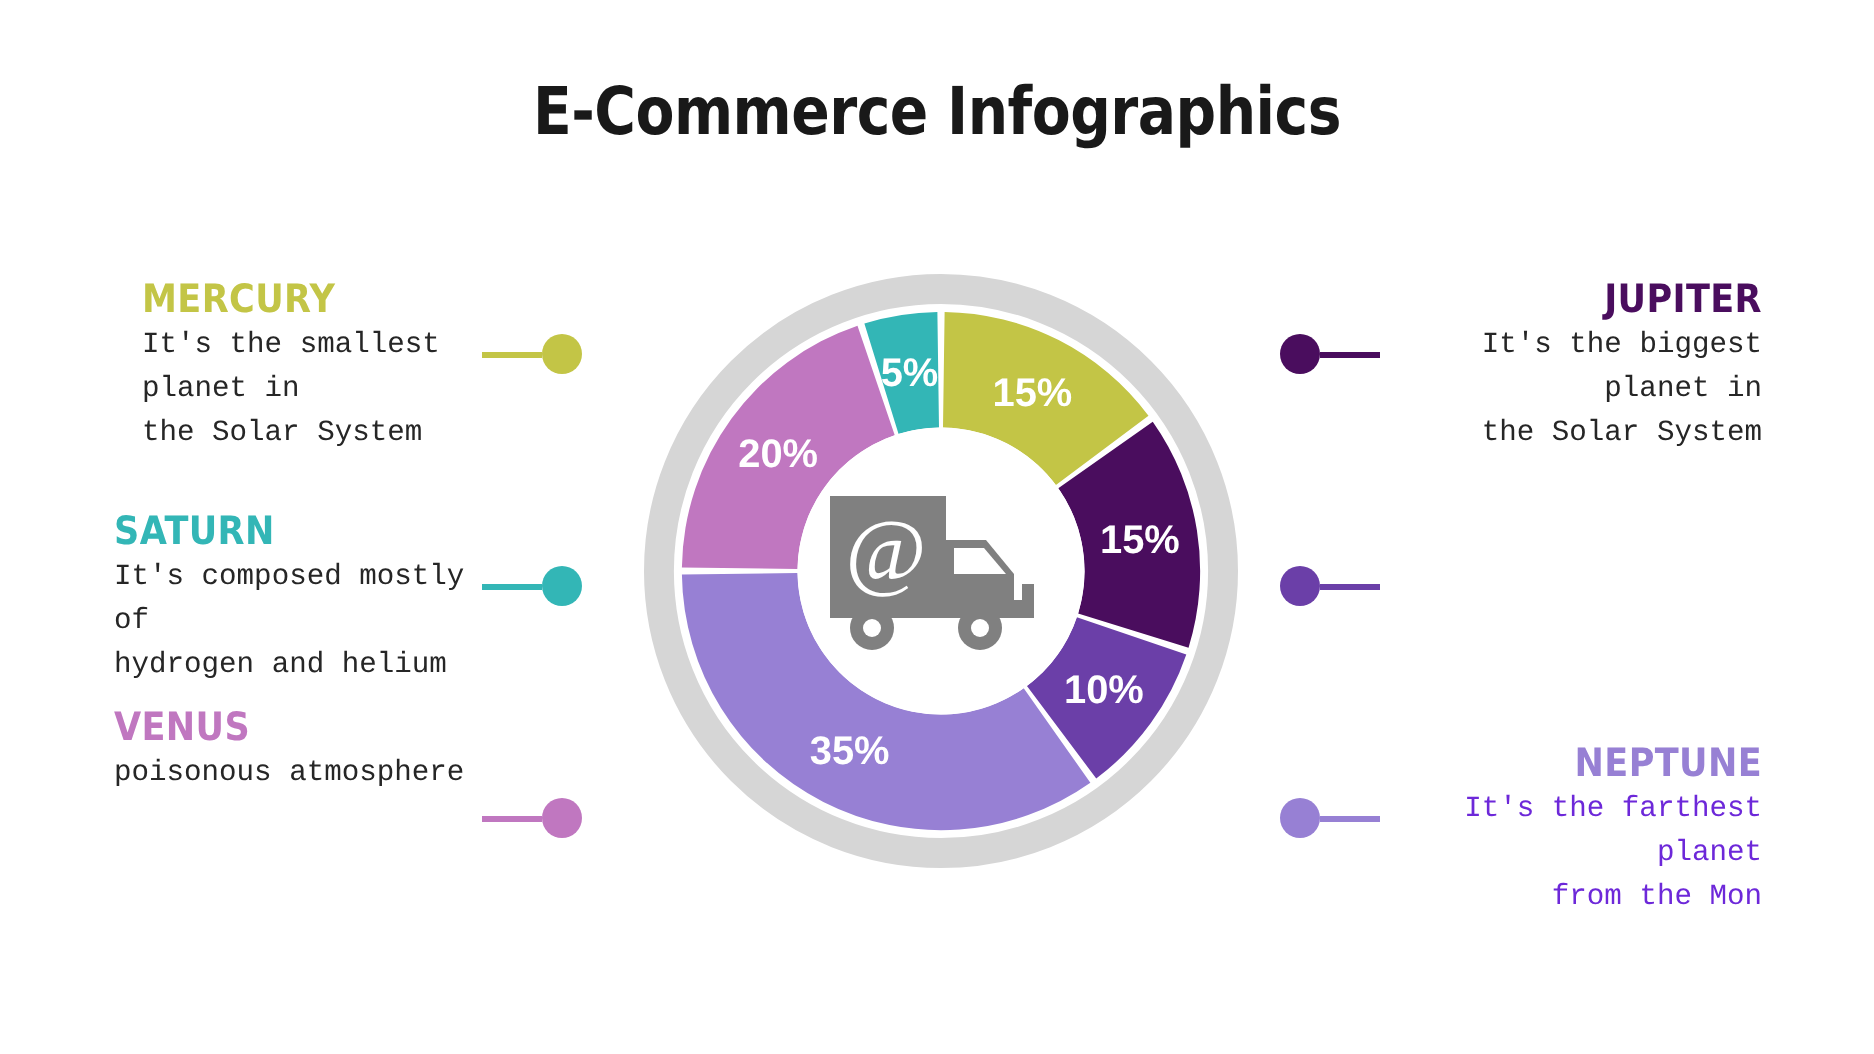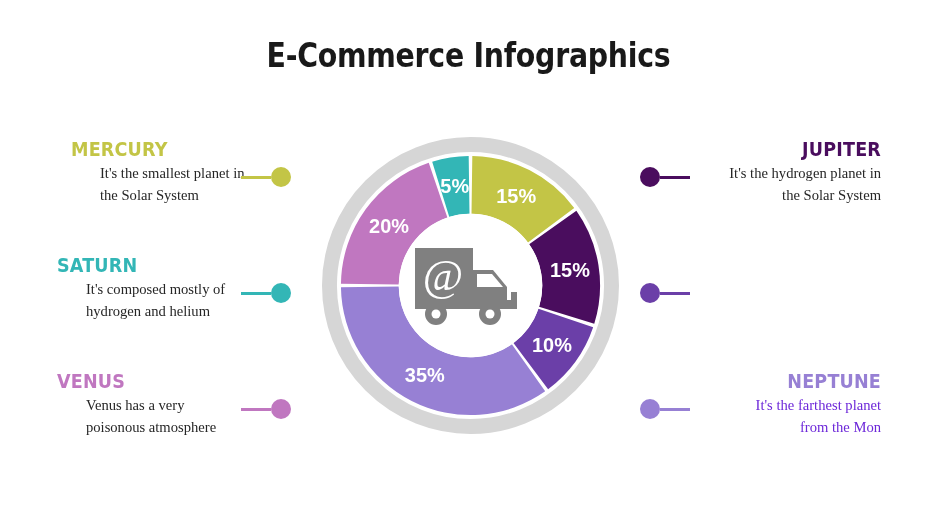--- a/index.html
+++ b/index.html
@@ -30,25 +30,24 @@
   .legend-head{
     font-family:"DejaVu Sans", sans-serif;
     font-weight:bold;
     font-size:19.5px;
     letter-spacing:0.2px;
     line-height:24px;
     transform:scaleX(0.9);
     white-space:nowrap;
   }
   .legend-body{
-    font-family:Liberation Serif, serif;
+    font-family:Liberation Mono, monospace;
     font-size:14.6px;
     line-height:22px;
     color:#262626;
-    margin-left:29px;
   }
 
   .left .legend-head, .left .legend-body{ text-align:left; transform-origin:left top; }
   .right .legend-head, .right .legend-body{ text-align:right; transform-origin:right top; }
 
   
   .conn{ position:absolute; height:20px; display:flex; align-items:center; }
   .conn .line{ height:3px; flex:0 0 auto; }
   .conn .dot{ width:20px; height:20px; border-radius:50%; flex:0 0 auto; }
   .conn.left-conn .line{ width:30px; }
@@ -86,36 +85,35 @@
     <div class="legend-body" style="color: rgb(38, 38, 38);">
       <div>It's composed mostly of</div>
       <div>hydrogen and helium</div>
     </div>
   </div>
   <div class="conn left-conn" style="left:241px; top:283px;">
     <div class="line" style="background: rgb(51, 182, 182);"></div>
     <div class="dot" style="background: rgb(51, 182, 182);"></div>
   </div>
 
-  <div class="legend-item left" style="left:57px; top:370px; width:200px;">
+  <div class="legend-item left" style="left:57px; top:352px; width:200px;">
     <div class="legend-head" style="color: rgb(192, 119, 192);">VENUS</div>
     <div class="legend-body" style="color: rgb(38, 38, 38);">
-      <div>Venus has a very</div>
       <div>poisonous atmosphere</div>
     </div>
   </div>
   <div class="conn left-conn" style="left:241px; top:399px;">
     <div class="line" style="background: rgb(192, 119, 192);"></div>
     <div class="dot" style="background: rgb(192, 119, 192);"></div>
   </div>
 
   <div class="legend-item right" style="left:680px; top:138px; width:201px;">
     <div class="legend-head" style="color: rgb(74, 13, 94);">JUPITER</div>
     <div class="legend-body" style="color: rgb(38, 38, 38);">
-      <div>It's the hydrogen planet in</div>
+      <div>It's the biggest planet in</div>
       <div>the Solar System</div>
     </div>
   </div>
   <div class="conn right-conn" style="left:640px; top:167px;">
     <div class="dot" style="background: rgb(74, 13, 94);"></div>
     <div class="line" style="background: rgb(74, 13, 94);"></div>
   </div>
 
   <div class="conn right-conn" style="left:640px; top:283px;">
     <div class="dot" style="background: rgb(107, 63, 168);"></div>

